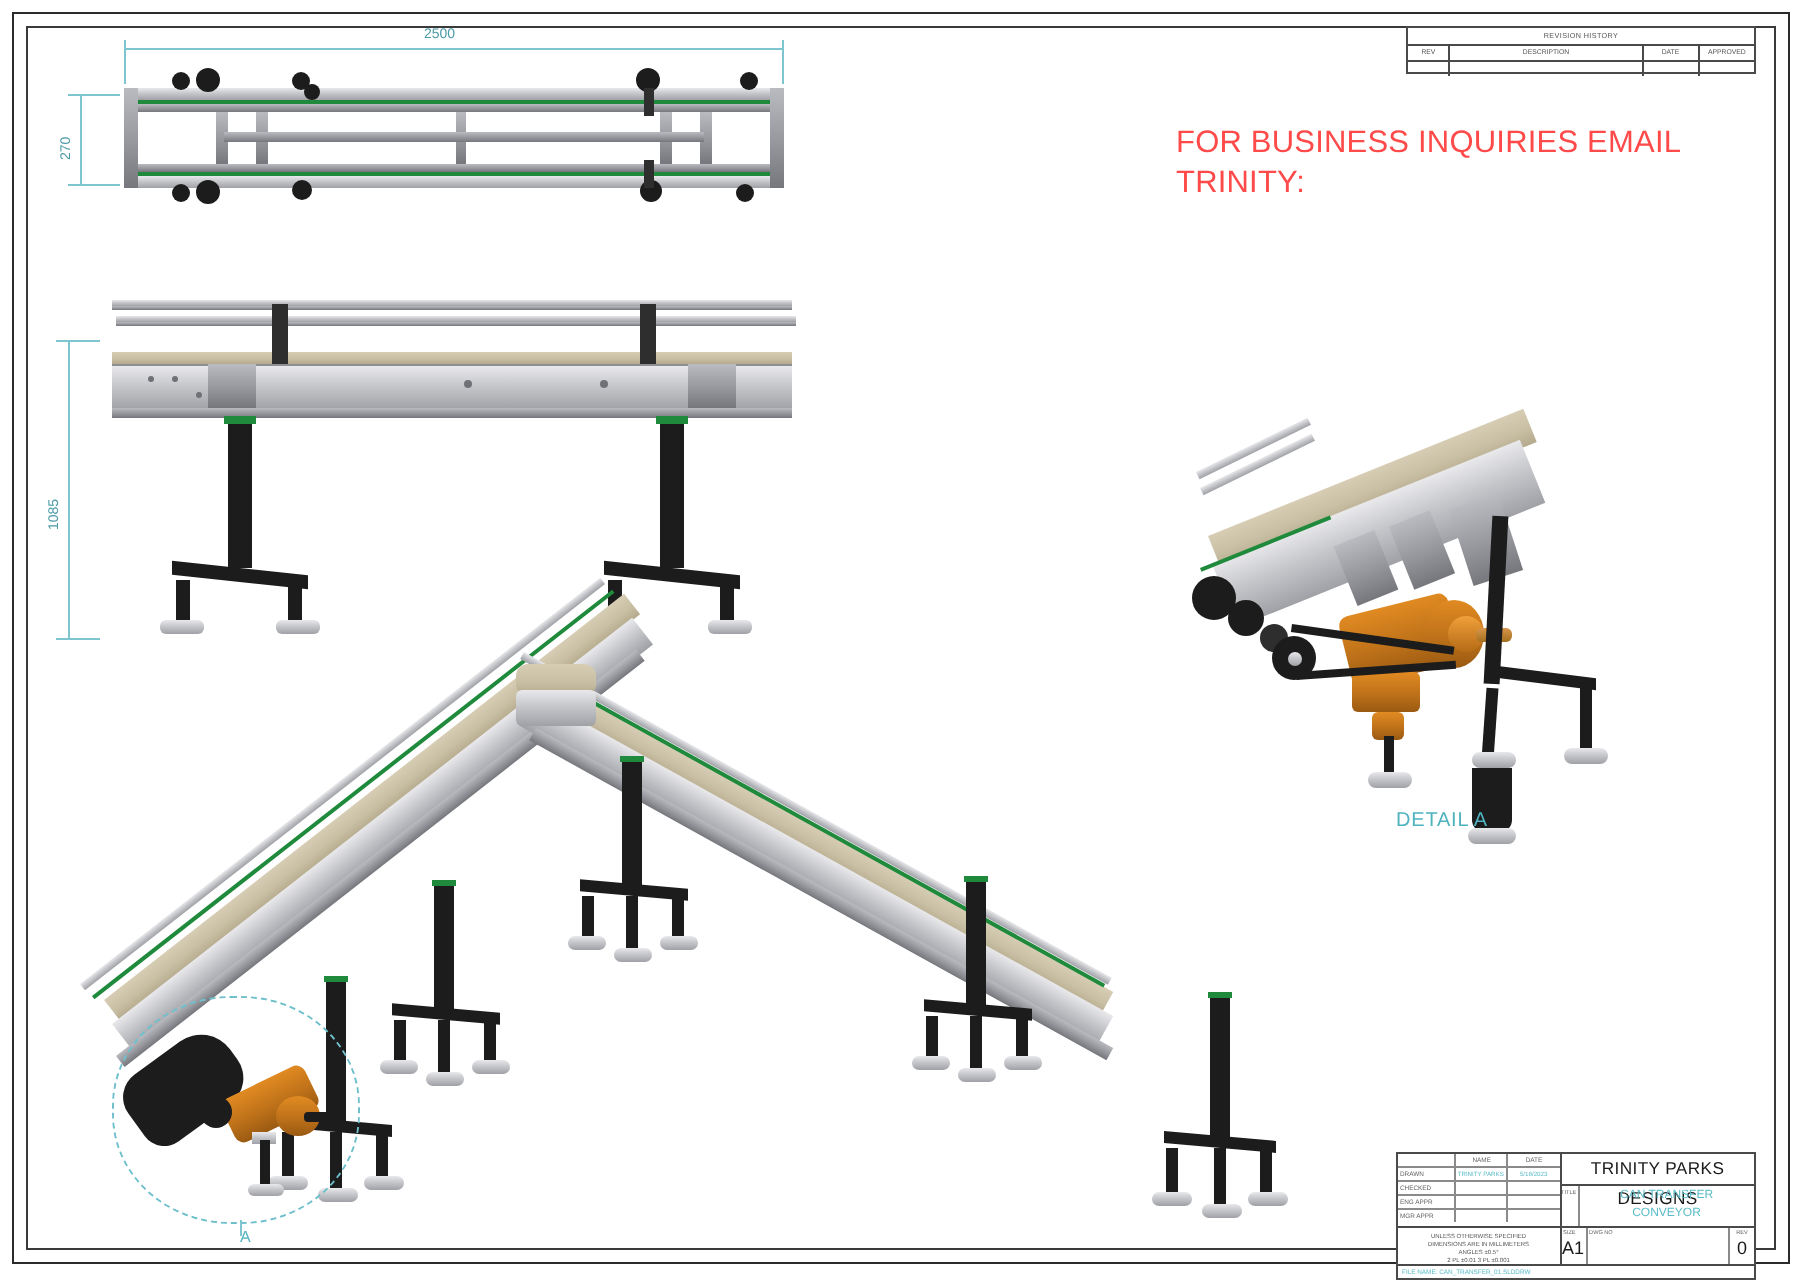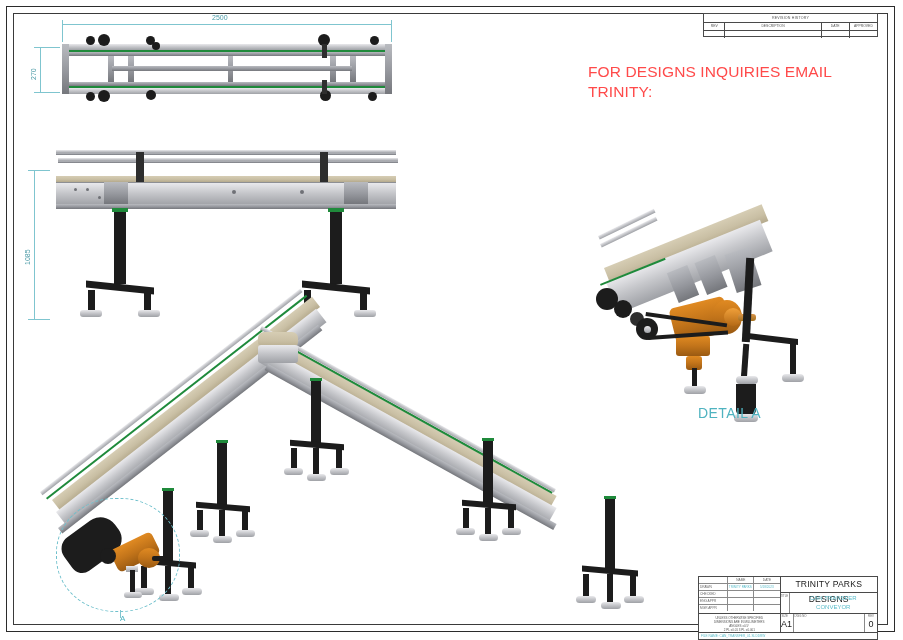--- a/index.html
+++ b/index.html
@@ -79,21 +79,21 @@
   #tb-rev .lbl{font-size:2.8px;color:#666;line-height:4px;text-align:center;}
   #tb-rev .val{font-size:9px;color:#1a1a1a;line-height:12px;text-align:center;}
   #tb-file{height:6px;border-bottom:1px solid #4a4a4a;font-size:3.2px;
       line-height:6px;color:#5bbcc9;padding-left:2px;}
   #tb-bot{display:flex;height:6px;}
   #tb-bot>div{font-size:3.2px;line-height:6px;color:#666;border-right:1px solid #8a8a8a;padding-left:2px;box-sizing:border-box;}
   #tb-bot>div:last-child{border-right:none;}
   .bb0{width:33%}.bb1{width:34%}.bb2{width:33%}
 
   #detail-a-label{position:absolute;left:698px;top:405px;color:#4fb3c0;
-      font-size:14px;letter-spacing:.4px;}
+      font-size:10px;letter-spacing:.4px;}
   #callout-a{position:absolute;left:120px;top:614px;color:#4fb3c0;font-size:8px;}
   .calloutline{position:absolute;border:1px dashed #6fc0cc;border-radius:48%;}
 </style>
 </head>
 <body>
 
 <div id="sheet">
   <div class="border-outer"></div>
   <div class="border-inner"></div>
 
@@ -107,21 +107,21 @@
     </div>
     <div id="rev-body">
       <div class="rv-rev"></div>
         <div class="rv-desc"></div>
         <div class="rv-date"></div>
         <div class="rv-app"></div>
     </div>
   </div>
 
   <div id="contact">
-    <div class="l1">FOR DESIGNS INQUIRIES EMAIL TRINITY:</div>
+    <div class="l1">FOR BUSINESS INQUIRIES EMAIL TRINITY:</div>
   </div>
 
   <div>
 
     <div class="dimline" style="left:62px;top:24px;width:330px;height:1px;"></div>
     <div class="tick" style="left:62px;top:20px;width:1px;height:22px;"></div>
     <div class="tick" style="left:391px;top:20px;width:1px;height:22px;"></div>
     <div class="dimtext" style="left:212px;top:14px;">2500</div>
 
     <div class="dimline" style="left:40px;top:47px;width:1px;height:46px;"></div>

